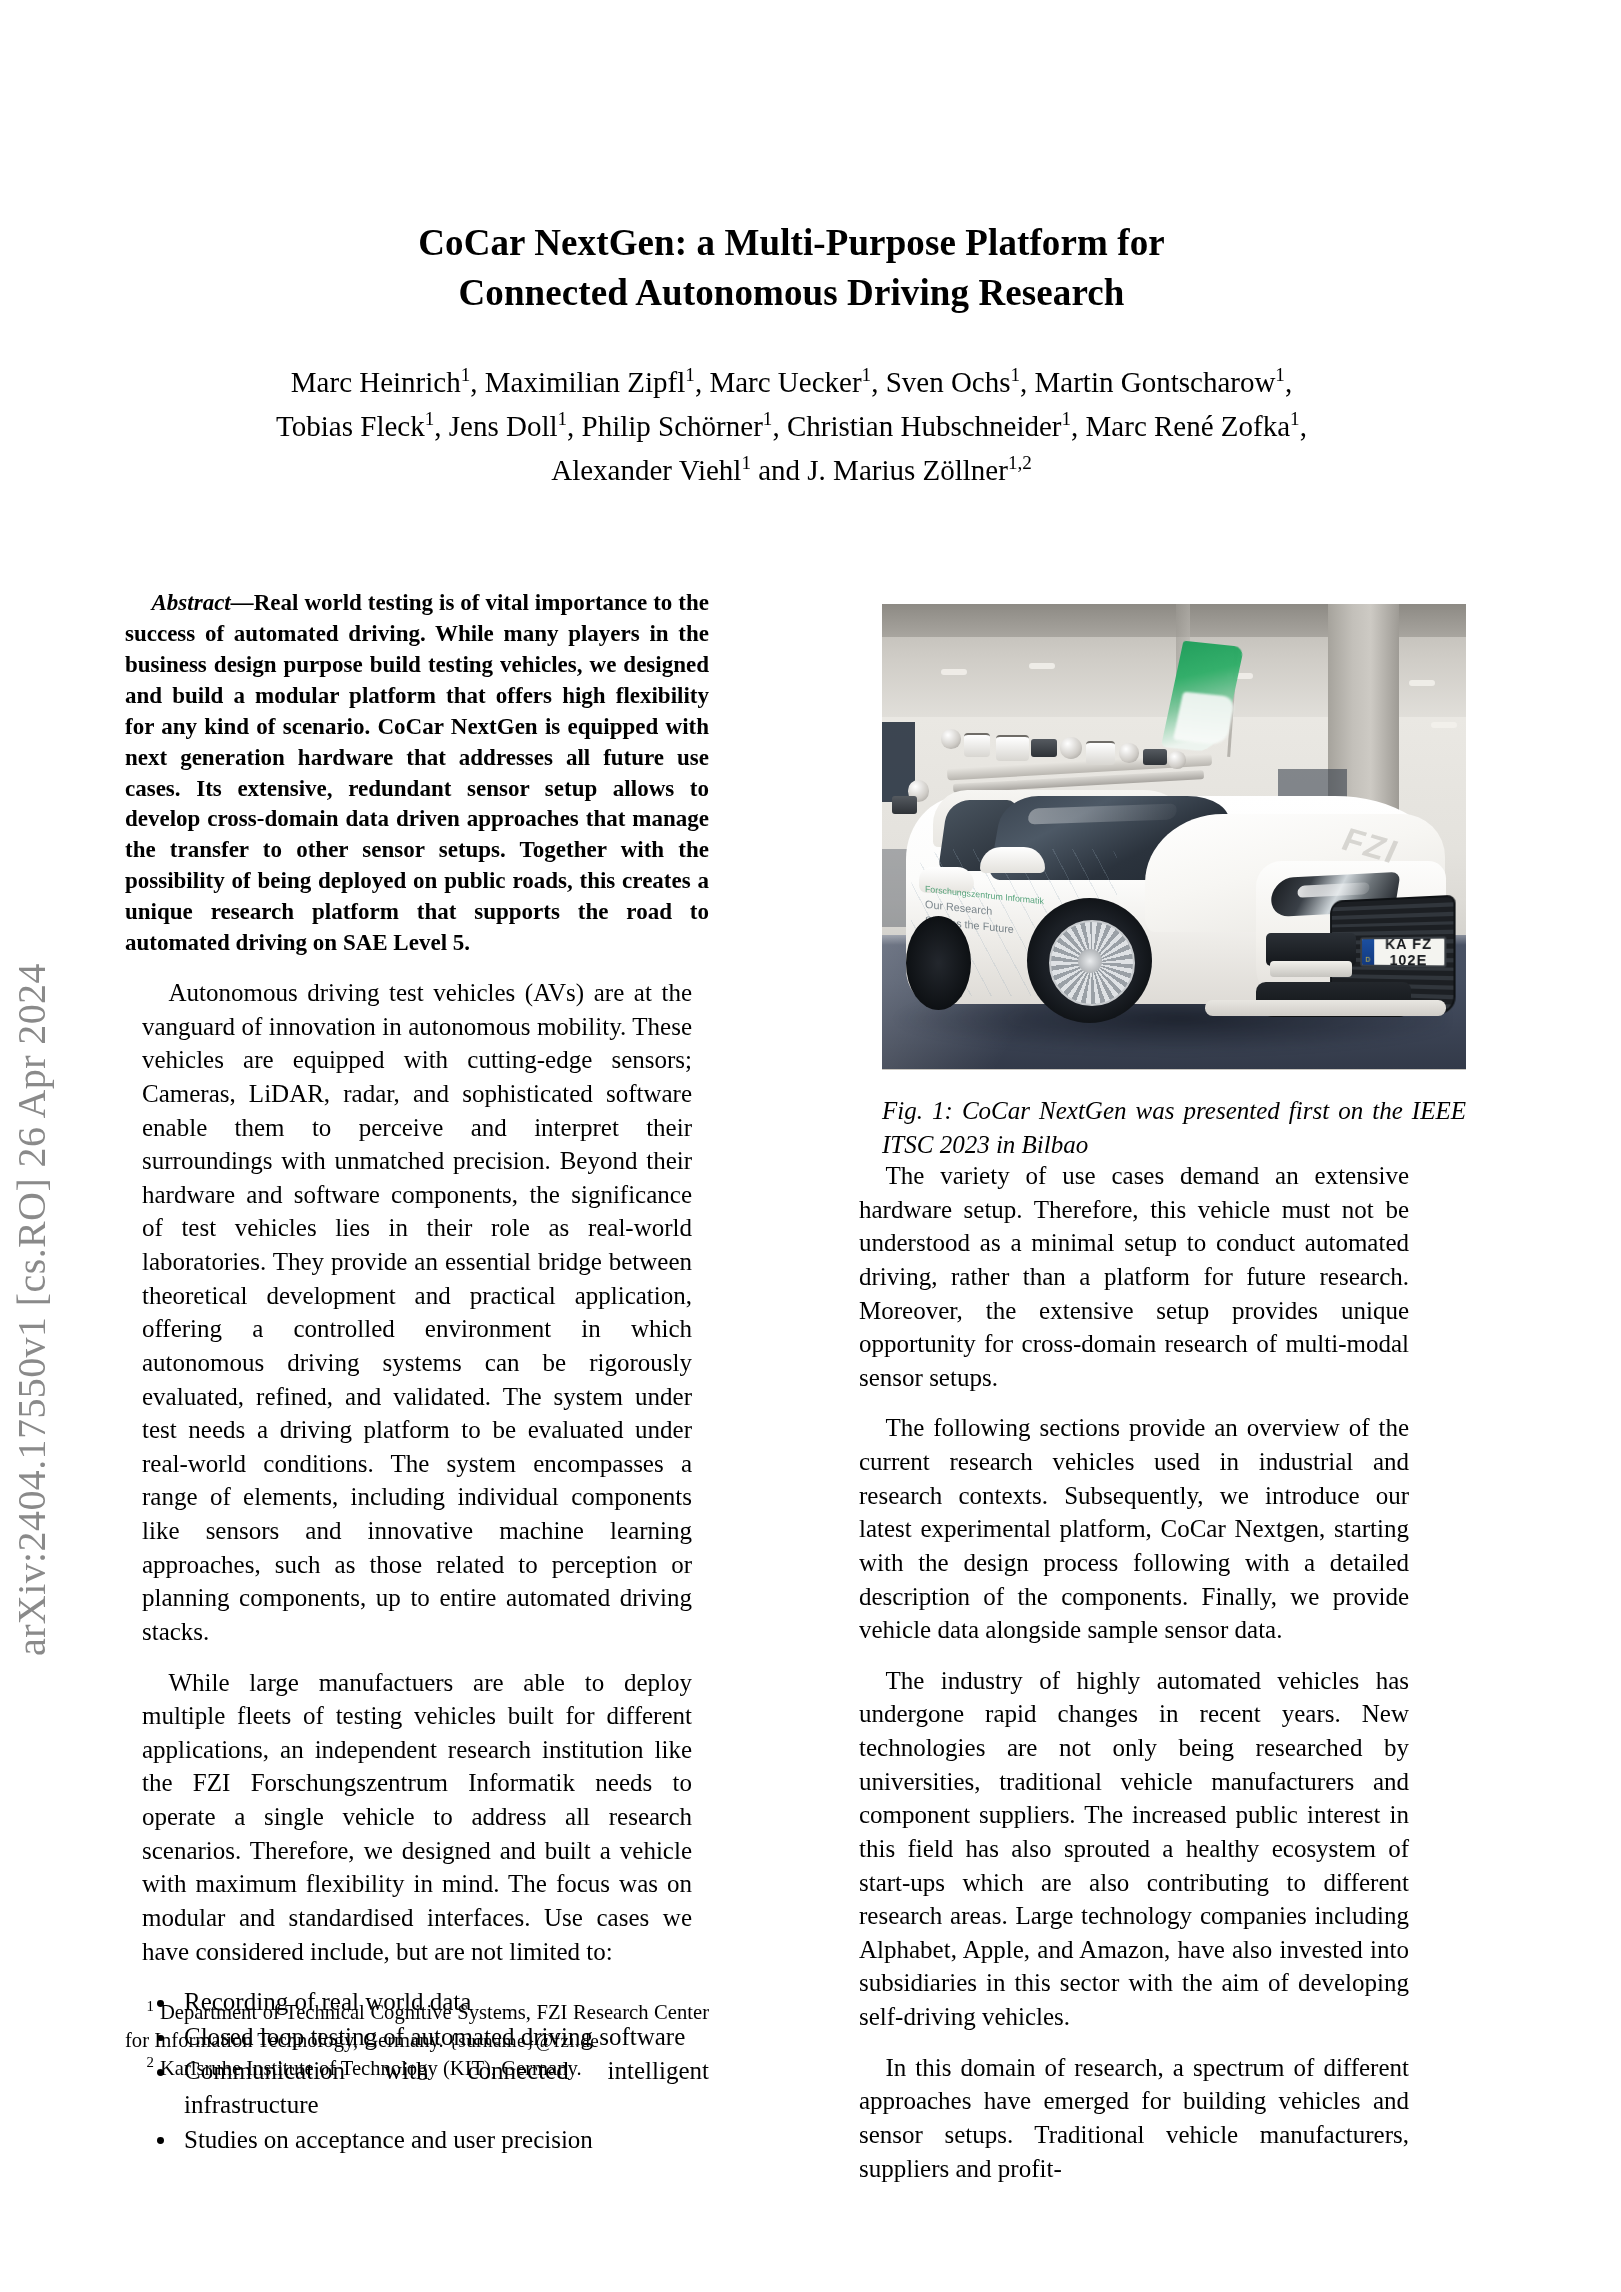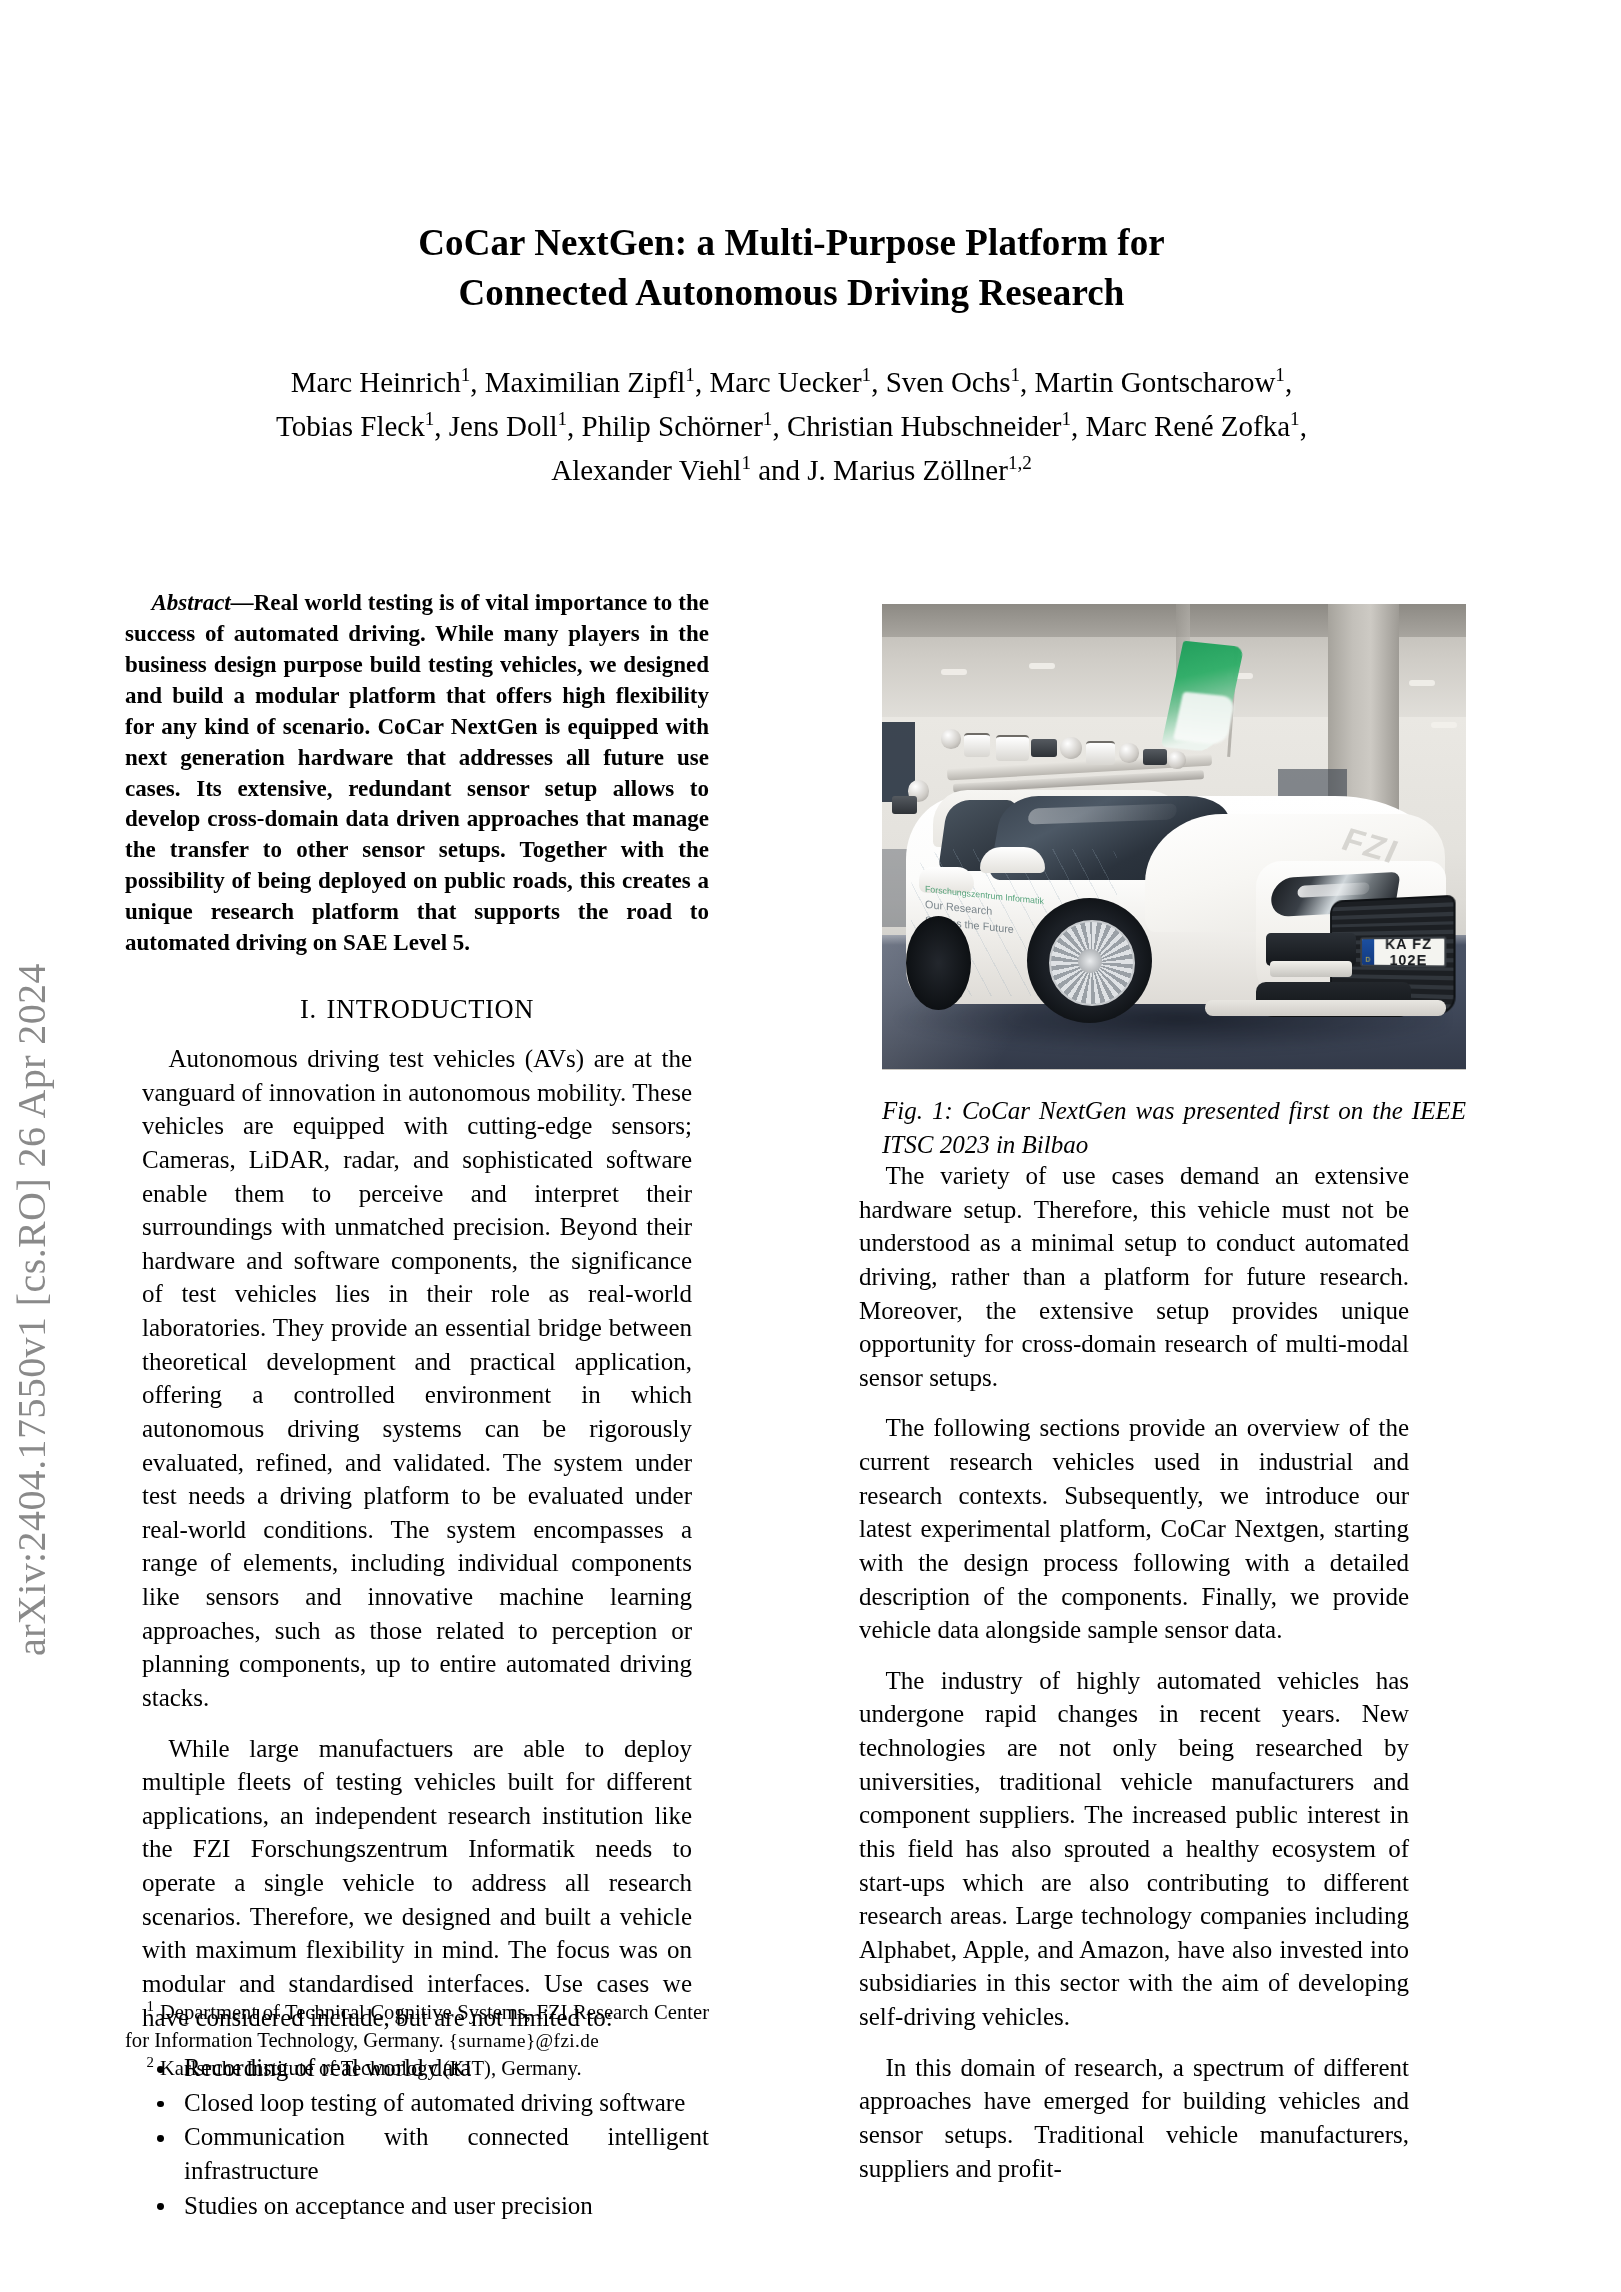--- a/index.html
+++ b/index.html
@@ -589,23 +589,20 @@
     <figcaption class="fig-caption">Fig. 1: CoCar NextGen was presented first on the IEEE ITSC 2023 in Bilbao</figcaption>
   </figure>
 
   <div id="columns">
 
     <div class="col" id="col-left">
       <p class="abstract">
         <span class="abs-lead">Abstract—</span><span>Real world testing is of vital importance to the success of automated driving. While many players in the business design purpose build testing vehicles, we designed and build a modular platform that offers high flexibility for any kind of scenario. CoCar NextGen is equipped with next generation hardware that addresses all future use cases. Its extensive, redundant sensor setup allows to develop cross-domain data driven approaches that manage the transfer to other sensor setups. Together with the possibility of being deployed on public roads, this creates a unique research platform that supports the road to automated driving on SAE Level 5.</span>
       </p>
 
-      <h2 class="section">
-        <span class="secnum">I.</span><span>INTRODUCTION</span>
-      </h2>
 
       <p class="body indent">Autonomous driving test vehicles (AVs) are at the vanguard of innovation in autonomous mobility. These vehicles are equipped with cutting-edge sensors; Cameras, LiDAR, radar, and sophisticated software enable them to perceive and interpret their surroundings with unmatched precision. Beyond their hardware and software components, the significance of test vehicles lies in their role as real-world laboratories. They provide an essential bridge between theoretical development and practical application, offering a controlled environment in which autonomous driving systems can be rigorously evaluated, refined, and validated. The system under test needs a driving platform to be evaluated under real-world conditions. The system encompasses a range of elements, including individual components like sensors and innovative machine learning approaches, such as those related to perception or planning components, up to entire automated driving stacks.</p>
       <p class="body indent">While large manufactuers are able to deploy multiple fleets of testing vehicles built for different applications, an independent research institution like the FZI Forschungszentrum Informatik needs to operate a single vehicle to address all research scenarios. Therefore, we designed and built a vehicle with maximum flexibility in mind. The focus was on modular and standardised interfaces. Use cases we have considered include, but are not limited to:</p>
 
       <ul class="bullets" id="use-case-list">
           <li>Recording of real world data</li>
           <li>Closed loop testing of automated driving software</li>
           <li>Communication with connected intelligent infrastructure</li>
           <li>Studies on acceptance and user precision</li>
         </ul>

